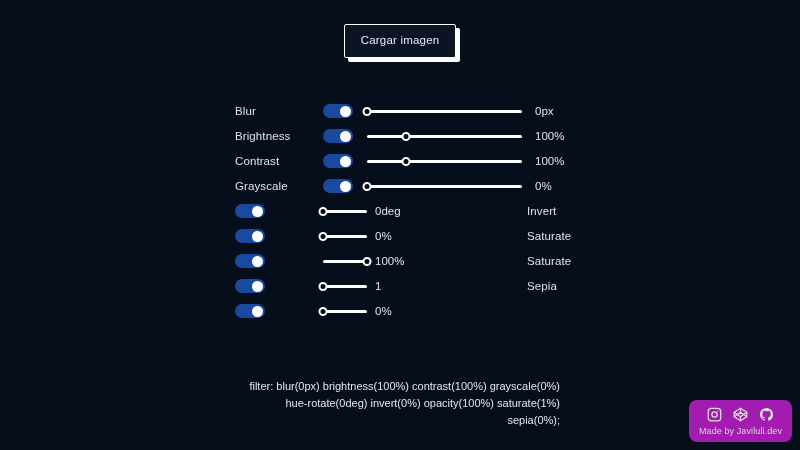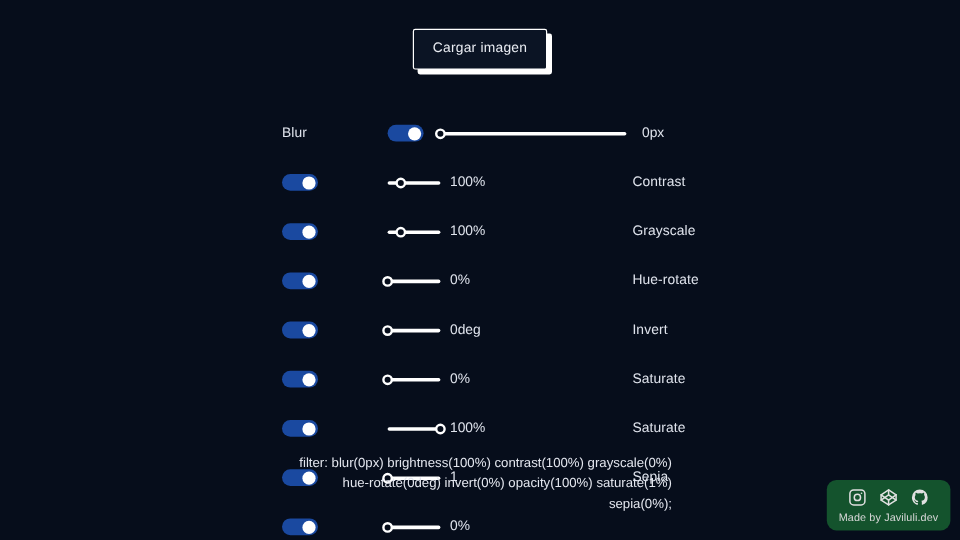--- a/index.html
+++ b/index.html
@@ -41,21 +41,21 @@
   }
 
   
   .controls {
     margin: 0 auto;
     padding-top: 41px;
     width: 330px;
     display: grid;
     grid-template-columns: 88px 44px 160px auto;
     align-items: center;
-    row-gap: 16px;
+    row-gap: 0;
   }
 
   .row-label,
   .row-value {
     font-size: 11.5px;
     color: #dfe3ec;
     line-height: 25px;
     height: 25px;
     white-space: nowrap;
   }
@@ -124,21 +124,21 @@
     font-size: 11px;
     line-height: 17px;
     color: #e3e6ee;
   }
 
   
   .badge {
     position: absolute;
     right: 8px;
     bottom: 8px;
-    background: #14532d;
+    background: #a21caf;
     border-radius: 8px;
     padding: 7px 10px 6px;
     display: flex;
     flex-direction: column;
     align-items: center;
     gap: 4px;
   }
   .badge-icons {
     display: flex;
     gap: 11px;
@@ -166,20 +166,21 @@
         <div class="knob"></div>
       </div>
     </div>
     <div class="cell">
       <div class="slider">
         <div class="track"></div>
         <div class="thumb" style="left: 0%;"></div>
       </div>
     </div>
     <div class="row-value">0px</div>
+    <div class="row-label">Brightness</div>
     <div class="cell">
       <div class="toggle">
         <div class="knob"></div>
       </div>
     </div>
     <div class="cell">
       <div class="slider">
         <div class="track"></div>
         <div class="thumb" style="left: 25%;"></div>
       </div>
@@ -204,21 +205,20 @@
         <div class="knob"></div>
       </div>
     </div>
     <div class="cell">
       <div class="slider">
         <div class="track"></div>
         <div class="thumb" style="left: 0%;"></div>
       </div>
     </div>
     <div class="row-value">0%</div>
-    <div class="row-label">Hue-rotate</div>
     <div class="cell">
       <div class="toggle">
         <div class="knob"></div>
       </div>
     </div>
     <div class="cell">
       <div class="slider">
         <div class="track"></div>
         <div class="thumb" style="left: 0%;"></div>
       </div>

